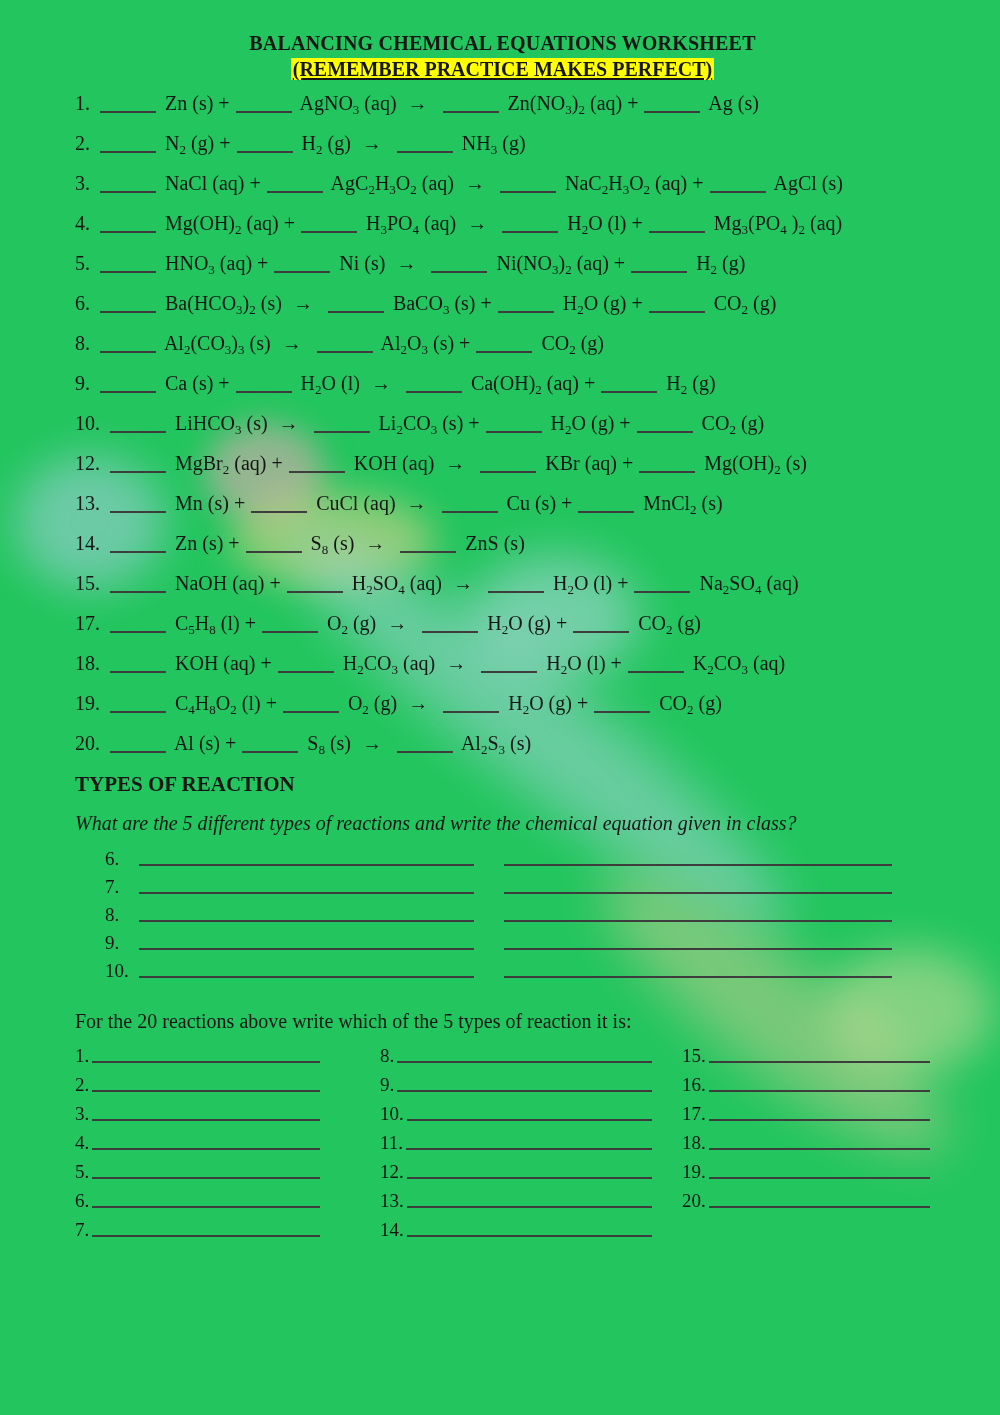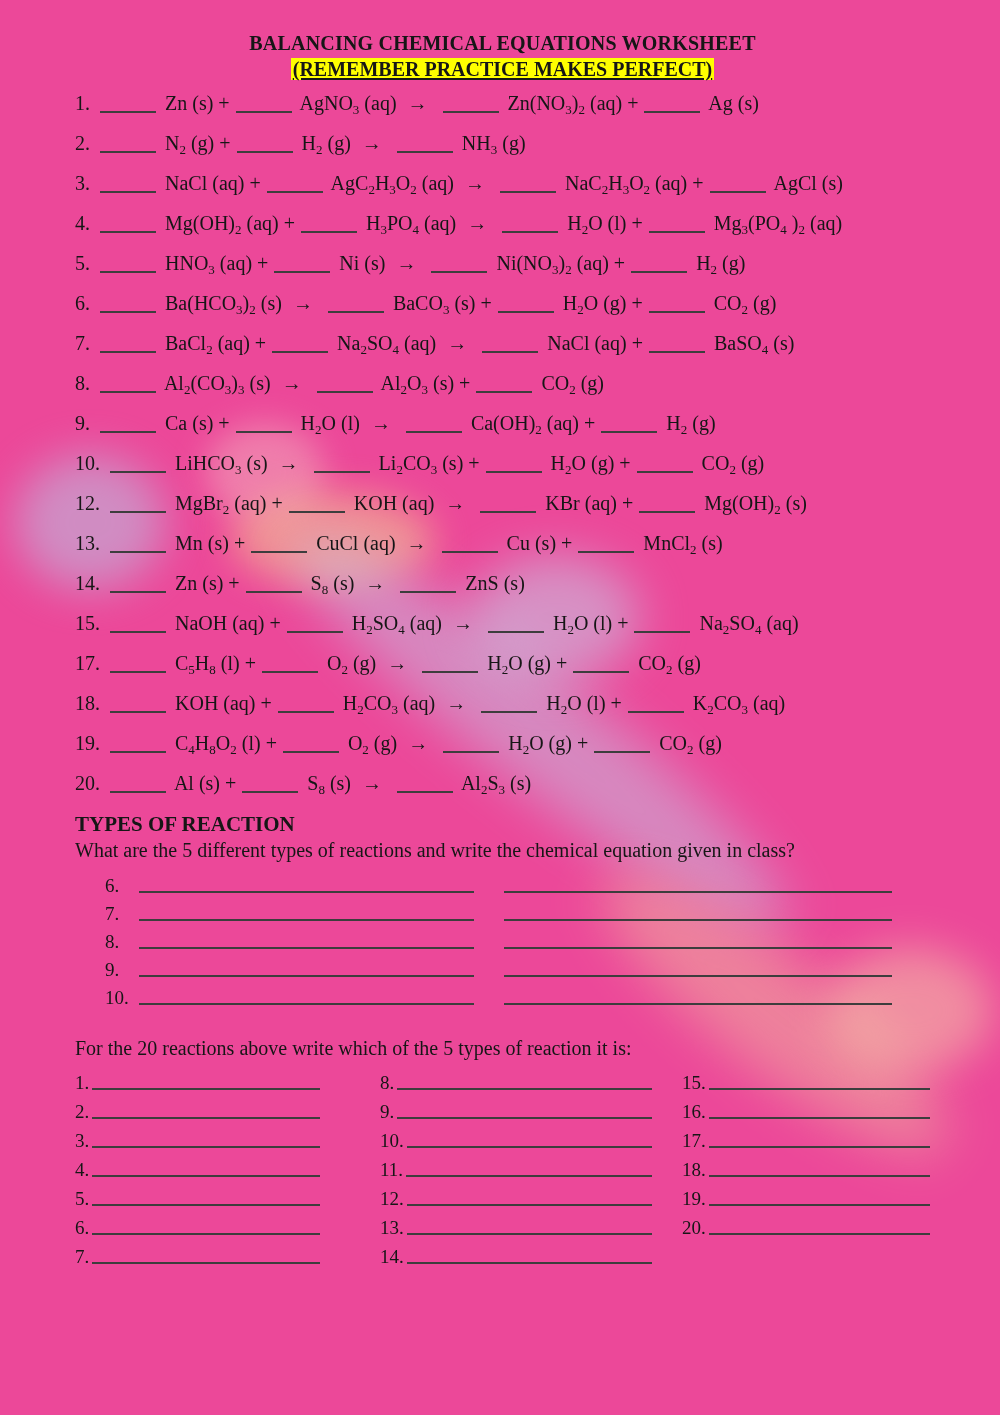--- a/index.html
+++ b/index.html
@@ -1,19 +1,19 @@
 <!DOCTYPE html>
 <html><head>
 <meta charset="utf-8">
 <style>
   html,body{margin:0;padding:0;background:#ffffff;}
   .page{
     position:relative;
     width:1000px;height:1415px;
-    background:#ec4899;
+    background:#22c55e;
     overflow:hidden;
     font-family:"Liberation Serif","DejaVu Serif",serif;
     color:#161616;
   }
   
   .watermark{position:absolute;inset:0;pointer-events:none;}
   .watermark div{position:absolute;border-radius:50%;}
   .wm-blue-a{left:15px;top:455px;width:150px;height:135px;background:#b5d0ec;filter:blur(22px);opacity:.5;}
   .wm-pink{left:205px;top:423px;width:120px;height:100px;background:#f2a9bb;filter:blur(16px);opacity:.55;}
   .wm-yellow-a{left:230px;top:492px;width:205px;height:95px;background:#f5d48e;filter:blur(18px);opacity:.5;}
@@ -37,21 +37,21 @@
   .eq-row{font-size:20px;line-height:24px;margin-bottom:16px;white-space:nowrap;margin-top:7px;}
   .eq-num{margin-right:9px;}
   .blank{
     display:inline-block;width:56px;height:14px;
     border-bottom:2px solid #3d3d3d;
     vertical-align:-3px;margin:0 4px 0 1px;
   }
   sub{font-size:13px;vertical-align:-4px;line-height:0;}
   .arrow{margin:0 9px 0 6px;}
   .types-heading{font-size:21px;font-weight:bold;margin-top:16px;line-height:26px;}
-  .question{font-size:20px;line-height:26px;}
+  .question{font-size:20px;margin-top:13px;line-height:26px;font-style:italic;}
   .types-list{margin-top:6px;padding-left:30px;}
   .types-row{display:flex;align-items:flex-end;height:28px;font-size:19px;}
   .types-num{width:34px;}
   .tline1{width:335px;border-bottom:2px solid #3d3d3d;margin-bottom:4px;}
   .tgap{width:30px;}
   .tline2{width:388px;border-bottom:2px solid #3d3d3d;margin-bottom:4px;}
   .classify-intro{font-size:20px;margin-top:26px;line-height:26px;}
   .classify-grid{display:flex;margin-top:4px;}
   .cg-col{display:flex;flex-direction:column;}
   .cg-col1{width:245px;margin-right:60px;}
@@ -83,21 +83,20 @@
       <span class="subtitle" style="background: rgb(255, 255, 0);">(REMEMBER PRACTICE MAKES PERFECT)</span>
     </div>
 
     <div class="equations">
         <div class="eq-row"><span class="eq-num">1.</span><span><span class="blank"></span> Zn (s) + <span class="blank"></span> AgNO<sub>3</sub> (aq) <span class="arrow">→</span> <span class="blank"></span> Zn(NO<sub>3</sub>)<sub>2</sub> (aq) + <span class="blank"></span> Ag (s)</span></div>
         <div class="eq-row"><span class="eq-num">2.</span><span><span class="blank"></span> N<sub>2</sub> (g) + <span class="blank"></span> H<sub>2</sub> (g) <span class="arrow">→</span> <span class="blank"></span> NH<sub>3</sub> (g)</span></div>
         <div class="eq-row"><span class="eq-num">3.</span><span><span class="blank"></span> NaCl (aq) + <span class="blank"></span> AgC<sub>2</sub>H<sub>3</sub>O<sub>2</sub> (aq) <span class="arrow">→</span> <span class="blank"></span> NaC<sub>2</sub>H<sub>3</sub>O<sub>2</sub> (aq) + <span class="blank"></span> AgCl (s)</span></div>
         <div class="eq-row"><span class="eq-num">4.</span><span><span class="blank"></span> Mg(OH)<sub>2</sub> (aq) + <span class="blank"></span> H<sub>3</sub>PO<sub>4</sub> (aq) <span class="arrow">→</span> <span class="blank"></span> H<sub>2</sub>O (l) + <span class="blank"></span> Mg<sub>3</sub>(PO<sub>4</sub> )<sub>2</sub> (aq)</span></div>
         <div class="eq-row"><span class="eq-num">5.</span><span><span class="blank"></span> HNO<sub>3</sub> (aq) + <span class="blank"></span> Ni (s) <span class="arrow">→</span> <span class="blank"></span> Ni(NO<sub>3</sub>)<sub>2</sub> (aq) + <span class="blank"></span> H<sub>2</sub> (g)</span></div>
         <div class="eq-row"><span class="eq-num">6.</span><span><span class="blank"></span> Ba(HCO<sub>3</sub>)<sub>2</sub> (s) <span class="arrow">→</span> <span class="blank"></span> BaCO<sub>3</sub> (s) + <span class="blank"></span> H<sub>2</sub>O (g) + <span class="blank"></span> CO<sub>2</sub> (g)</span></div>
-        <div class="eq-row"><span class="eq-num">7.</span><span><span class="blank"></span> BaCl<sub>2</sub> (aq) + <span class="blank"></span> Na<sub>2</sub>SO<sub>4</sub> (aq) <span class="arrow">→</span> <span class="blank"></span> NaCl (aq) + <span class="blank"></span> BaSO<sub>4</sub> (s)</span></div>
         <div class="eq-row"><span class="eq-num">8.</span><span><span class="blank"></span> Al<sub>2</sub>(CO<sub>3</sub>)<sub>3</sub> (s) <span class="arrow">→</span> <span class="blank"></span> Al<sub>2</sub>O<sub>3</sub> (s) + <span class="blank"></span> CO<sub>2</sub> (g)</span></div>
         <div class="eq-row"><span class="eq-num">9.</span><span><span class="blank"></span> Ca (s) + <span class="blank"></span> H<sub>2</sub>O (l) <span class="arrow">→</span> <span class="blank"></span> Ca(OH)<sub>2</sub> (aq) + <span class="blank"></span> H<sub>2</sub> (g)</span></div>
         <div class="eq-row"><span class="eq-num">10.</span><span><span class="blank"></span> LiHCO<sub>3</sub> (s) <span class="arrow">→</span> <span class="blank"></span> Li<sub>2</sub>CO<sub>3</sub> (s) + <span class="blank"></span> H<sub>2</sub>O (g) + <span class="blank"></span> CO<sub>2</sub> (g)</span></div>
         <div class="eq-row"><span class="eq-num">12.</span><span><span class="blank"></span> MgBr<sub>2</sub> (aq) + <span class="blank"></span> KOH (aq) <span class="arrow">→</span> <span class="blank"></span> KBr (aq) + <span class="blank"></span> Mg(OH)<sub>2</sub> (s)</span></div>
         <div class="eq-row"><span class="eq-num">13.</span><span><span class="blank"></span> Mn (s) + <span class="blank"></span> CuCl (aq) <span class="arrow">→</span> <span class="blank"></span> Cu (s) + <span class="blank"></span> MnCl<sub>2</sub> (s)</span></div>
         <div class="eq-row"><span class="eq-num">14.</span><span><span class="blank"></span> Zn (s) + <span class="blank"></span> S<sub>8</sub> (s) <span class="arrow">→</span> <span class="blank"></span> ZnS (s)</span></div>
         <div class="eq-row"><span class="eq-num">15.</span><span><span class="blank"></span> NaOH (aq) + <span class="blank"></span> H<sub>2</sub>SO<sub>4</sub> (aq) <span class="arrow">→</span> <span class="blank"></span> H<sub>2</sub>O (l) + <span class="blank"></span> Na<sub>2</sub>SO<sub>4</sub> (aq)</span></div>
         <div class="eq-row"><span class="eq-num">17.</span><span><span class="blank"></span> C<sub>5</sub>H<sub>8</sub> (l) + <span class="blank"></span> O<sub>2</sub> (g) <span class="arrow">→</span> <span class="blank"></span> H<sub>2</sub>O (g) + <span class="blank"></span> CO<sub>2</sub> (g)</span></div>
         <div class="eq-row"><span class="eq-num">18.</span><span><span class="blank"></span> KOH (aq) + <span class="blank"></span> H<sub>2</sub>CO<sub>3</sub> (aq) <span class="arrow">→</span> <span class="blank"></span> H<sub>2</sub>O (l) + <span class="blank"></span> K<sub>2</sub>CO<sub>3</sub> (aq)</span></div>
         <div class="eq-row"><span class="eq-num">19.</span><span><span class="blank"></span> C<sub>4</sub>H<sub>8</sub>O<sub>2</sub> (l) + <span class="blank"></span> O<sub>2</sub> (g) <span class="arrow">→</span> <span class="blank"></span> H<sub>2</sub>O (g) + <span class="blank"></span> CO<sub>2</sub> (g)</span></div>

